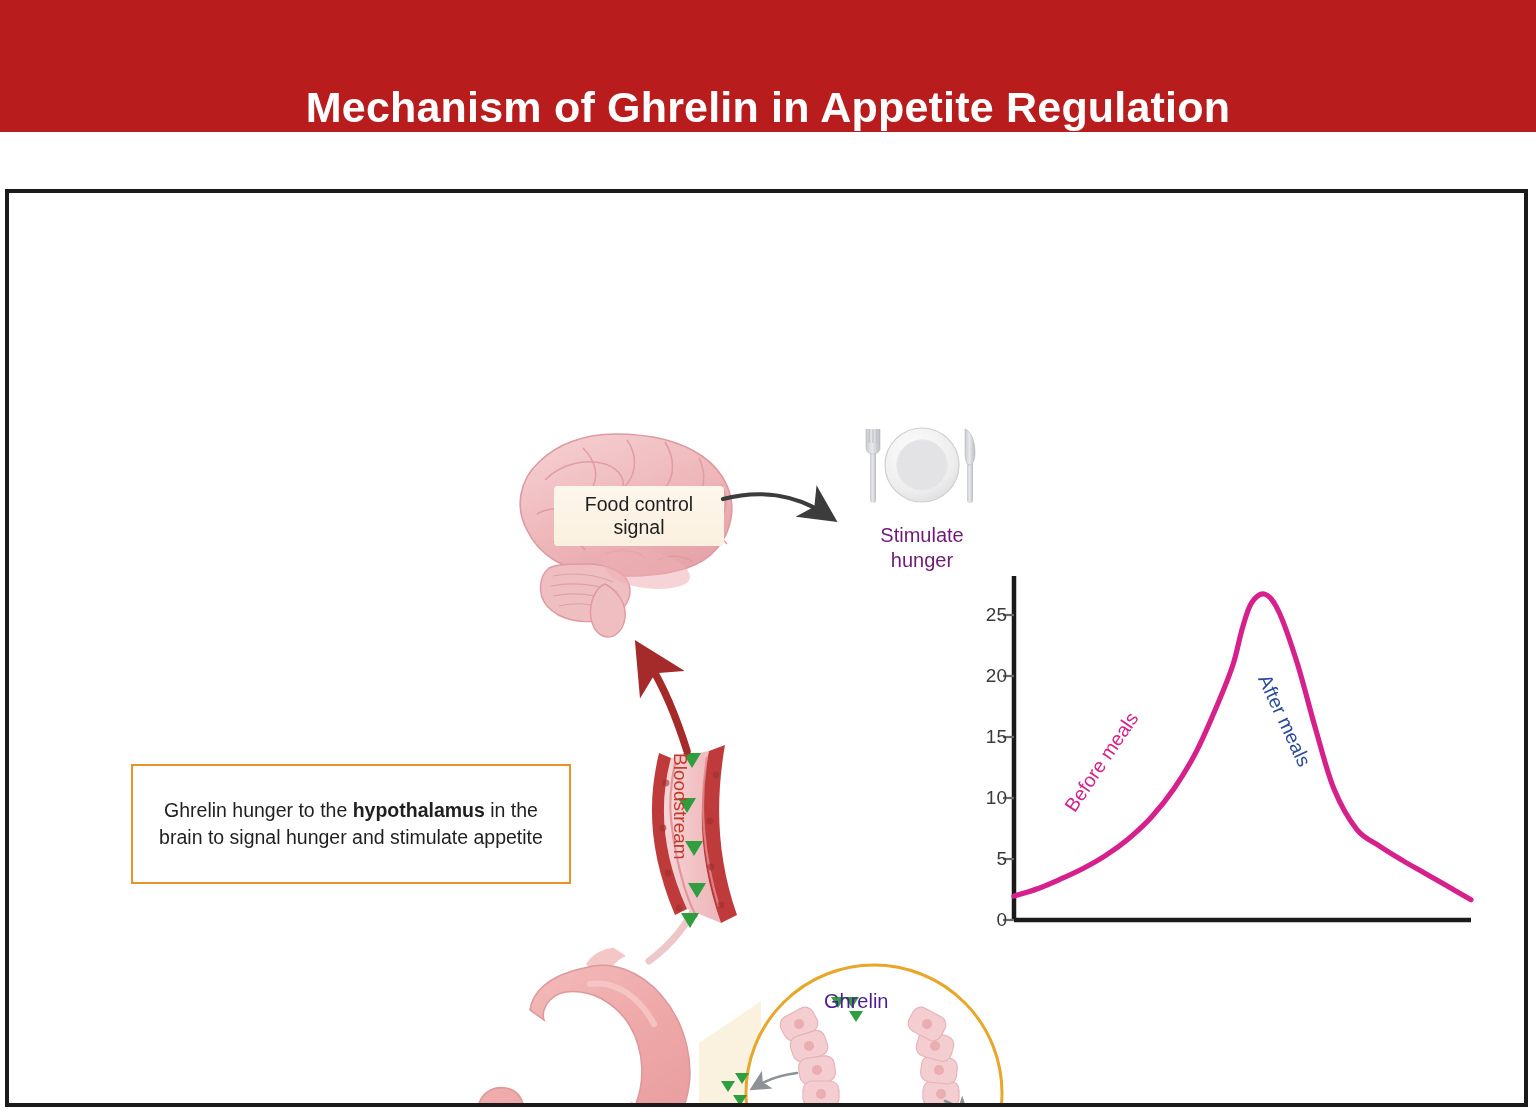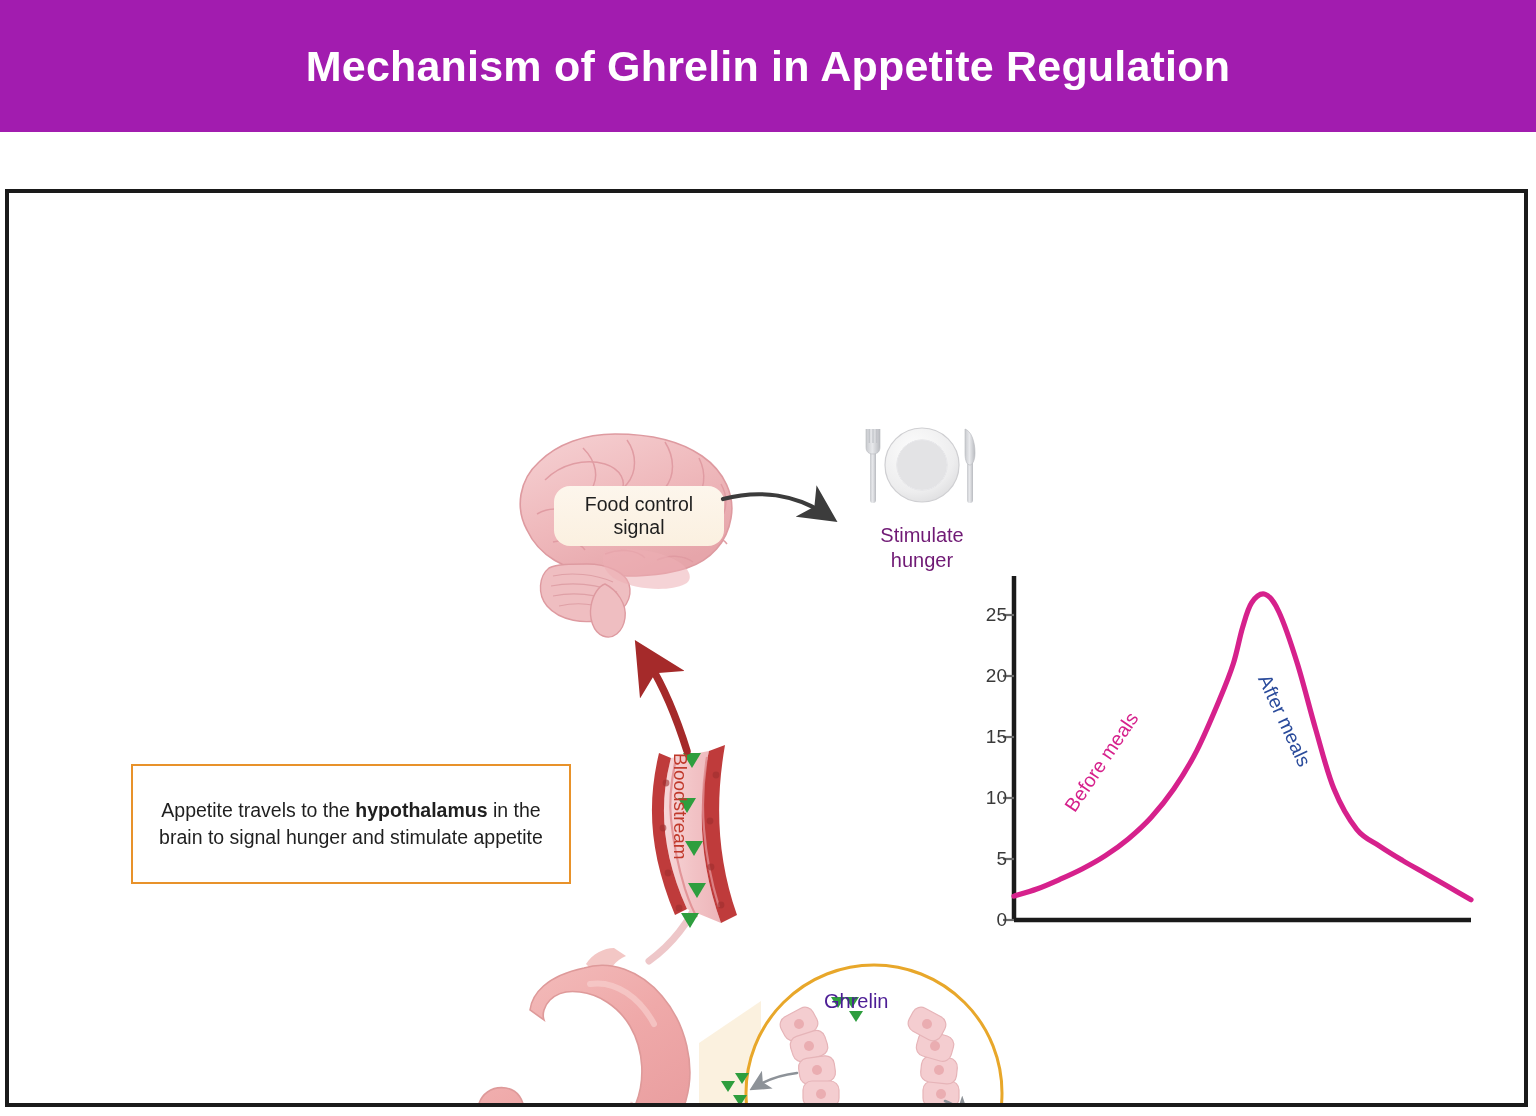--- a/index.html
+++ b/index.html
@@ -15,23 +15,23 @@
     overflow: hidden;
     position: relative;
   }
 
   
   #title-banner {
     position: absolute;
     left: 0; top: 0;
     width: 1536px;
     height: 132px;
-    background: #a21caf;
+    background: #b91c1c;
     display: flex;
-    align-items: center;
+    align-items: flex-end;
     justify-content: center;
   }
   #title-text {
     color: #ffffff;
     font-size: 43px;
     font-weight: bold;
     letter-spacing: 0.2px;
     font-family: "Liberation Sans", sans-serif;
     text-align: center;
   }
@@ -51,21 +51,21 @@
 
   .abs { position: absolute; }
 
   
   #brain-group { left: 478px; top: 225px; width: 280px; height: 230px; }
   #brain-label-box {
     position: absolute;
     left: 545px; top: 293px;
     width: 170px; height: 60px;
     background: linear-gradient(180deg,#fdf6ec 0%,#fbf0e0 100%);
-    border-radius: 16px;
+    border-radius: 4px;
     display: flex; align-items: center; justify-content: center;
     text-align: center;
     font-size: 19.5px;
     color: #1f1f1f;
     line-height: 1.17;
     font-family: "Liberation Sans", sans-serif;
   }
 
   
   #plate-group { left: 848px; top: 228px; width: 130px; height: 95px; }
@@ -273,21 +273,21 @@
                C110 44 108 40 108 32 Z" fill="url(#cutleryGrad)" stroke="#B7B9BE" stroke-width="0.6"></path>
     </g>
   </svg>
   <div id="stimulate-label">
     <span>Stimulate</span><br>
     <span>hunger</span>
   </div>
 
   <div id="info-box">
     <div id="info-text">
-      <span>Appetite travels to the </span><b>hypothalamus</b><span> in the brain to signal hunger and stimulate appetite</span>
+      <span>Ghrelin hunger to the </span><b>hypothalamus</b><span> in the brain to signal hunger and stimulate appetite</span>
     </div>
   </div>
 
   <svg id="dash-connector" class="abs" viewBox="0 0 112 4" width="112" height="4">
     <defs>
       <linearGradient id="dashFade" x1="0" y1="0" x2="1" y2="0">
         <stop offset="0%" stop-color="#E8922A" stop-opacity="1"></stop>
         <stop offset="65%" stop-color="#E8922A" stop-opacity="0.75"></stop>
         <stop offset="100%" stop-color="#E8922A" stop-opacity="0.05"></stop>
       </linearGradient>

